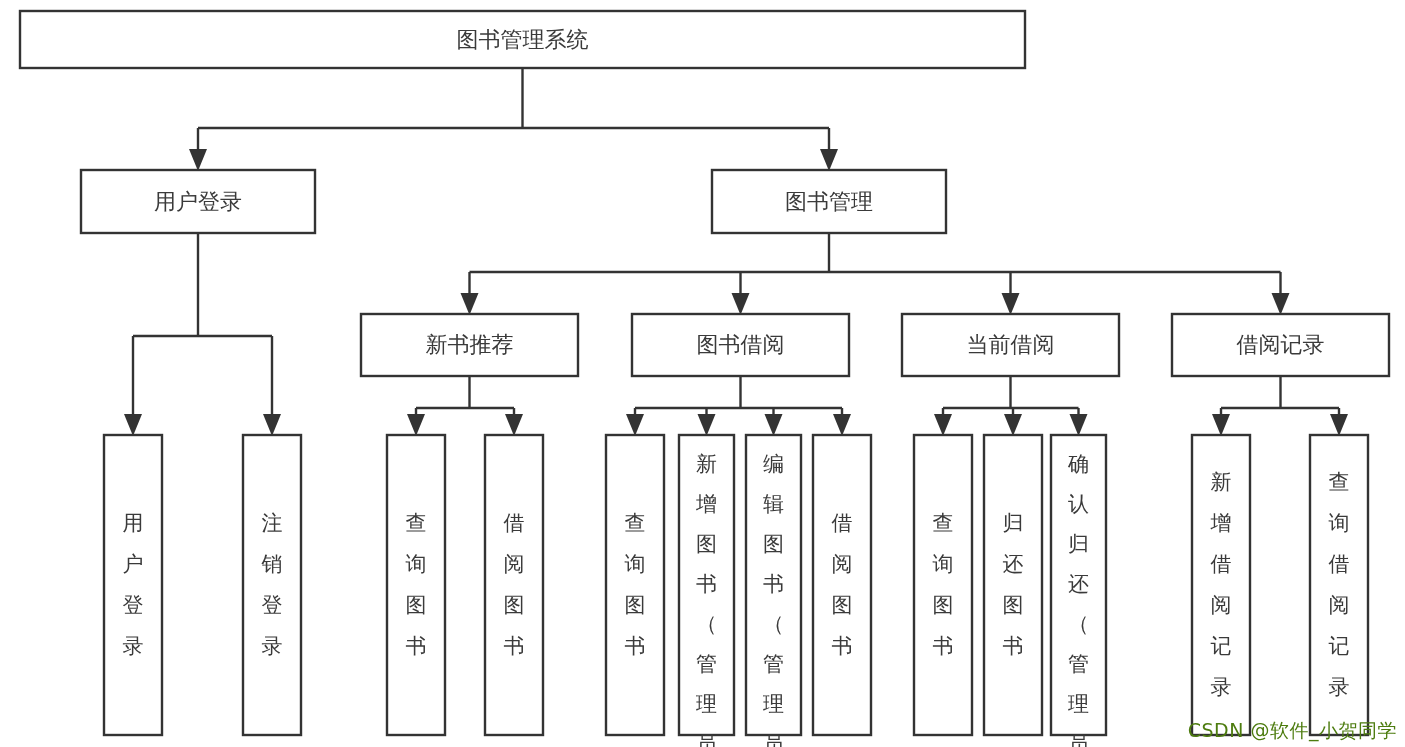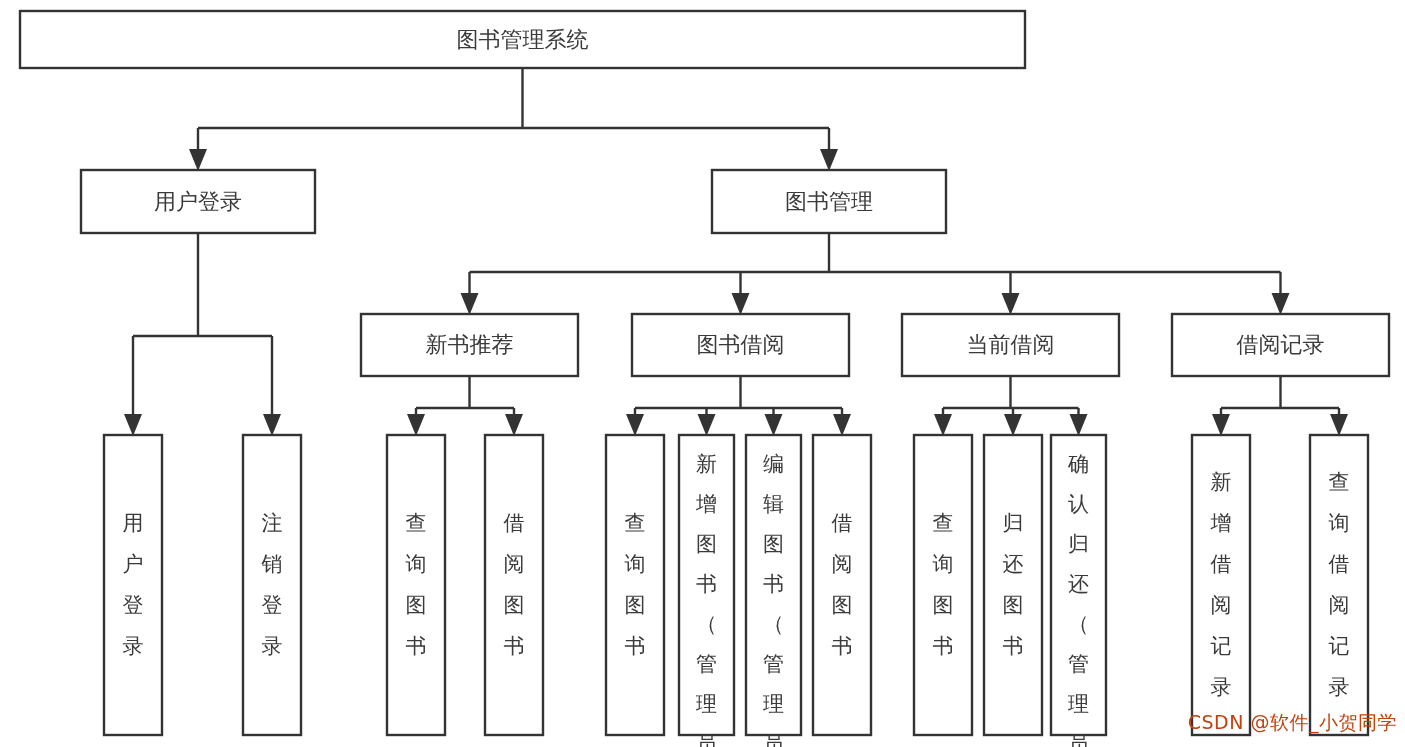--- a/index.html
+++ b/index.html
@@ -50,24 +50,24 @@
     fill: none;
     stroke-linecap: butt;
   }
   .link-arrow {
     fill: #333333;
     stroke: none;
   }
   .watermark {
     position: absolute;
     right: 8px;
-    bottom: 11px;
+    bottom: 3px;
     font-family: "DejaVu Sans", "Liberation Sans", sans-serif;
     font-size: 19px;
-    color: #c2410c;
+    color: #4d7c0f;
     letter-spacing: 0.5px;
     user-select: none;
     pointer-events: none;
   }
 </style>
 </head>
 <body>
 
 <div id="diagram-root">
   <svg class="diagram-canvas" viewBox="0 0 1405 747">

